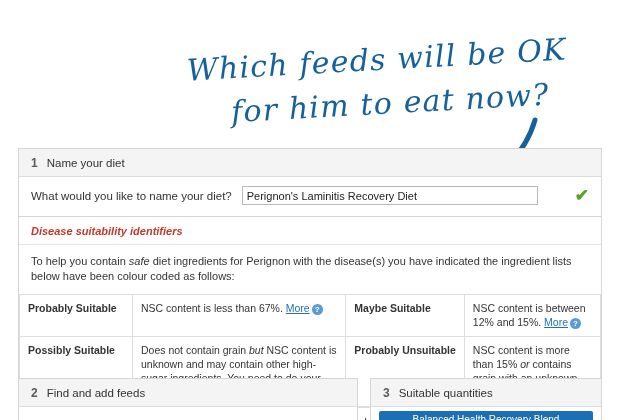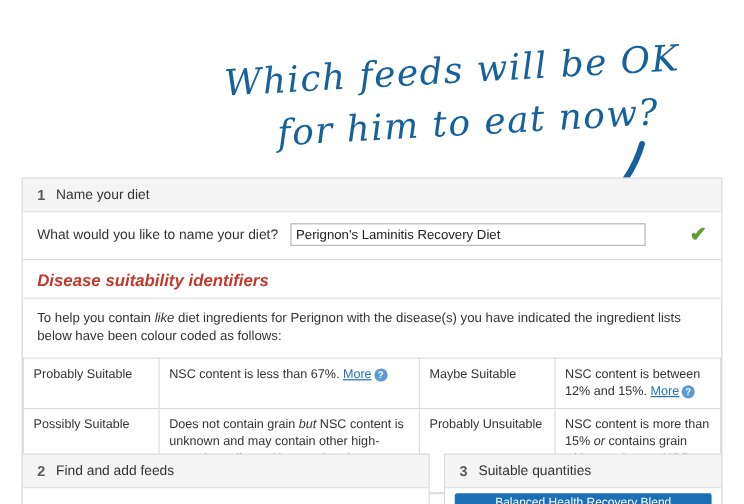--- a/index.html
+++ b/index.html
@@ -109,21 +109,21 @@
     line-height: 17px;
     font-weight: bold;
   }
 
   
   .dsi {
     border-top: 1px solid #d5d5d5;
   }
   .dsi-title {
     padding: 8px 12px 7px 12px;
-    font-size: 14px;
+    font-size: 11px;
     font-style: italic;
     font-weight: bold;
     color: #c0392b;
     background: #ffffff;
     border-bottom: 1px solid #e2e2e2;
   }
   .dsi-intro {
     padding: 9px 12px 10px 12px;
     font-size: 11px;
     color: #333333;
@@ -138,21 +138,21 @@
   }
   table.suit td {
     border: 1px solid #dddddd;
     padding: 6px 8px 7px 8px;
     font-size: 10.5px;
     color: #333333;
     line-height: 14px;
     vertical-align: top;
   }
   td.lbl {
-    font-weight: normal;
+    font-weight: bold;
     white-space: nowrap;
     width: 96px;
   }
   .c-green { color: #2b7a2b; }
   .c-orange { color: #d9820a; }
   .c-amber { color: #c77a10; }
   .c-red { color: #c0392b; }
   .more {
     color: #1f72b8;
     text-decoration: underline;
@@ -242,21 +242,21 @@
     <div class="name-row">
       <span class="name-label">What would you like to name your diet?</span>
       <input class="name-input" type="text" value="Perignon's Laminitis Recovery Diet" style="">
       <span class="check">✔</span>
     </div>
 
     <div class="dsi">
       <div class="dsi-title">Disease suitability identifiers</div>
 
       <div class="dsi-intro">
-        <span>To help you contain </span><i>like</i><span> diet ingredients for Perignon with the disease(s) you have indicated the ingredient lists below have been colour coded as follows:</span>
+        <span>To help you contain </span><i>safe</i><span> diet ingredients for Perignon with the disease(s) you have indicated the ingredient lists below have been colour coded as follows:</span>
       </div>
 
       <table class="suit">
         <tbody>
             <tr>
           <td class="lbl c-green">Probably Suitable</td>
           <td>
             <span>NSC content is less than 67%.</span>
             <span class="more">More</span><span class="qmark">?</span>
           </td>

